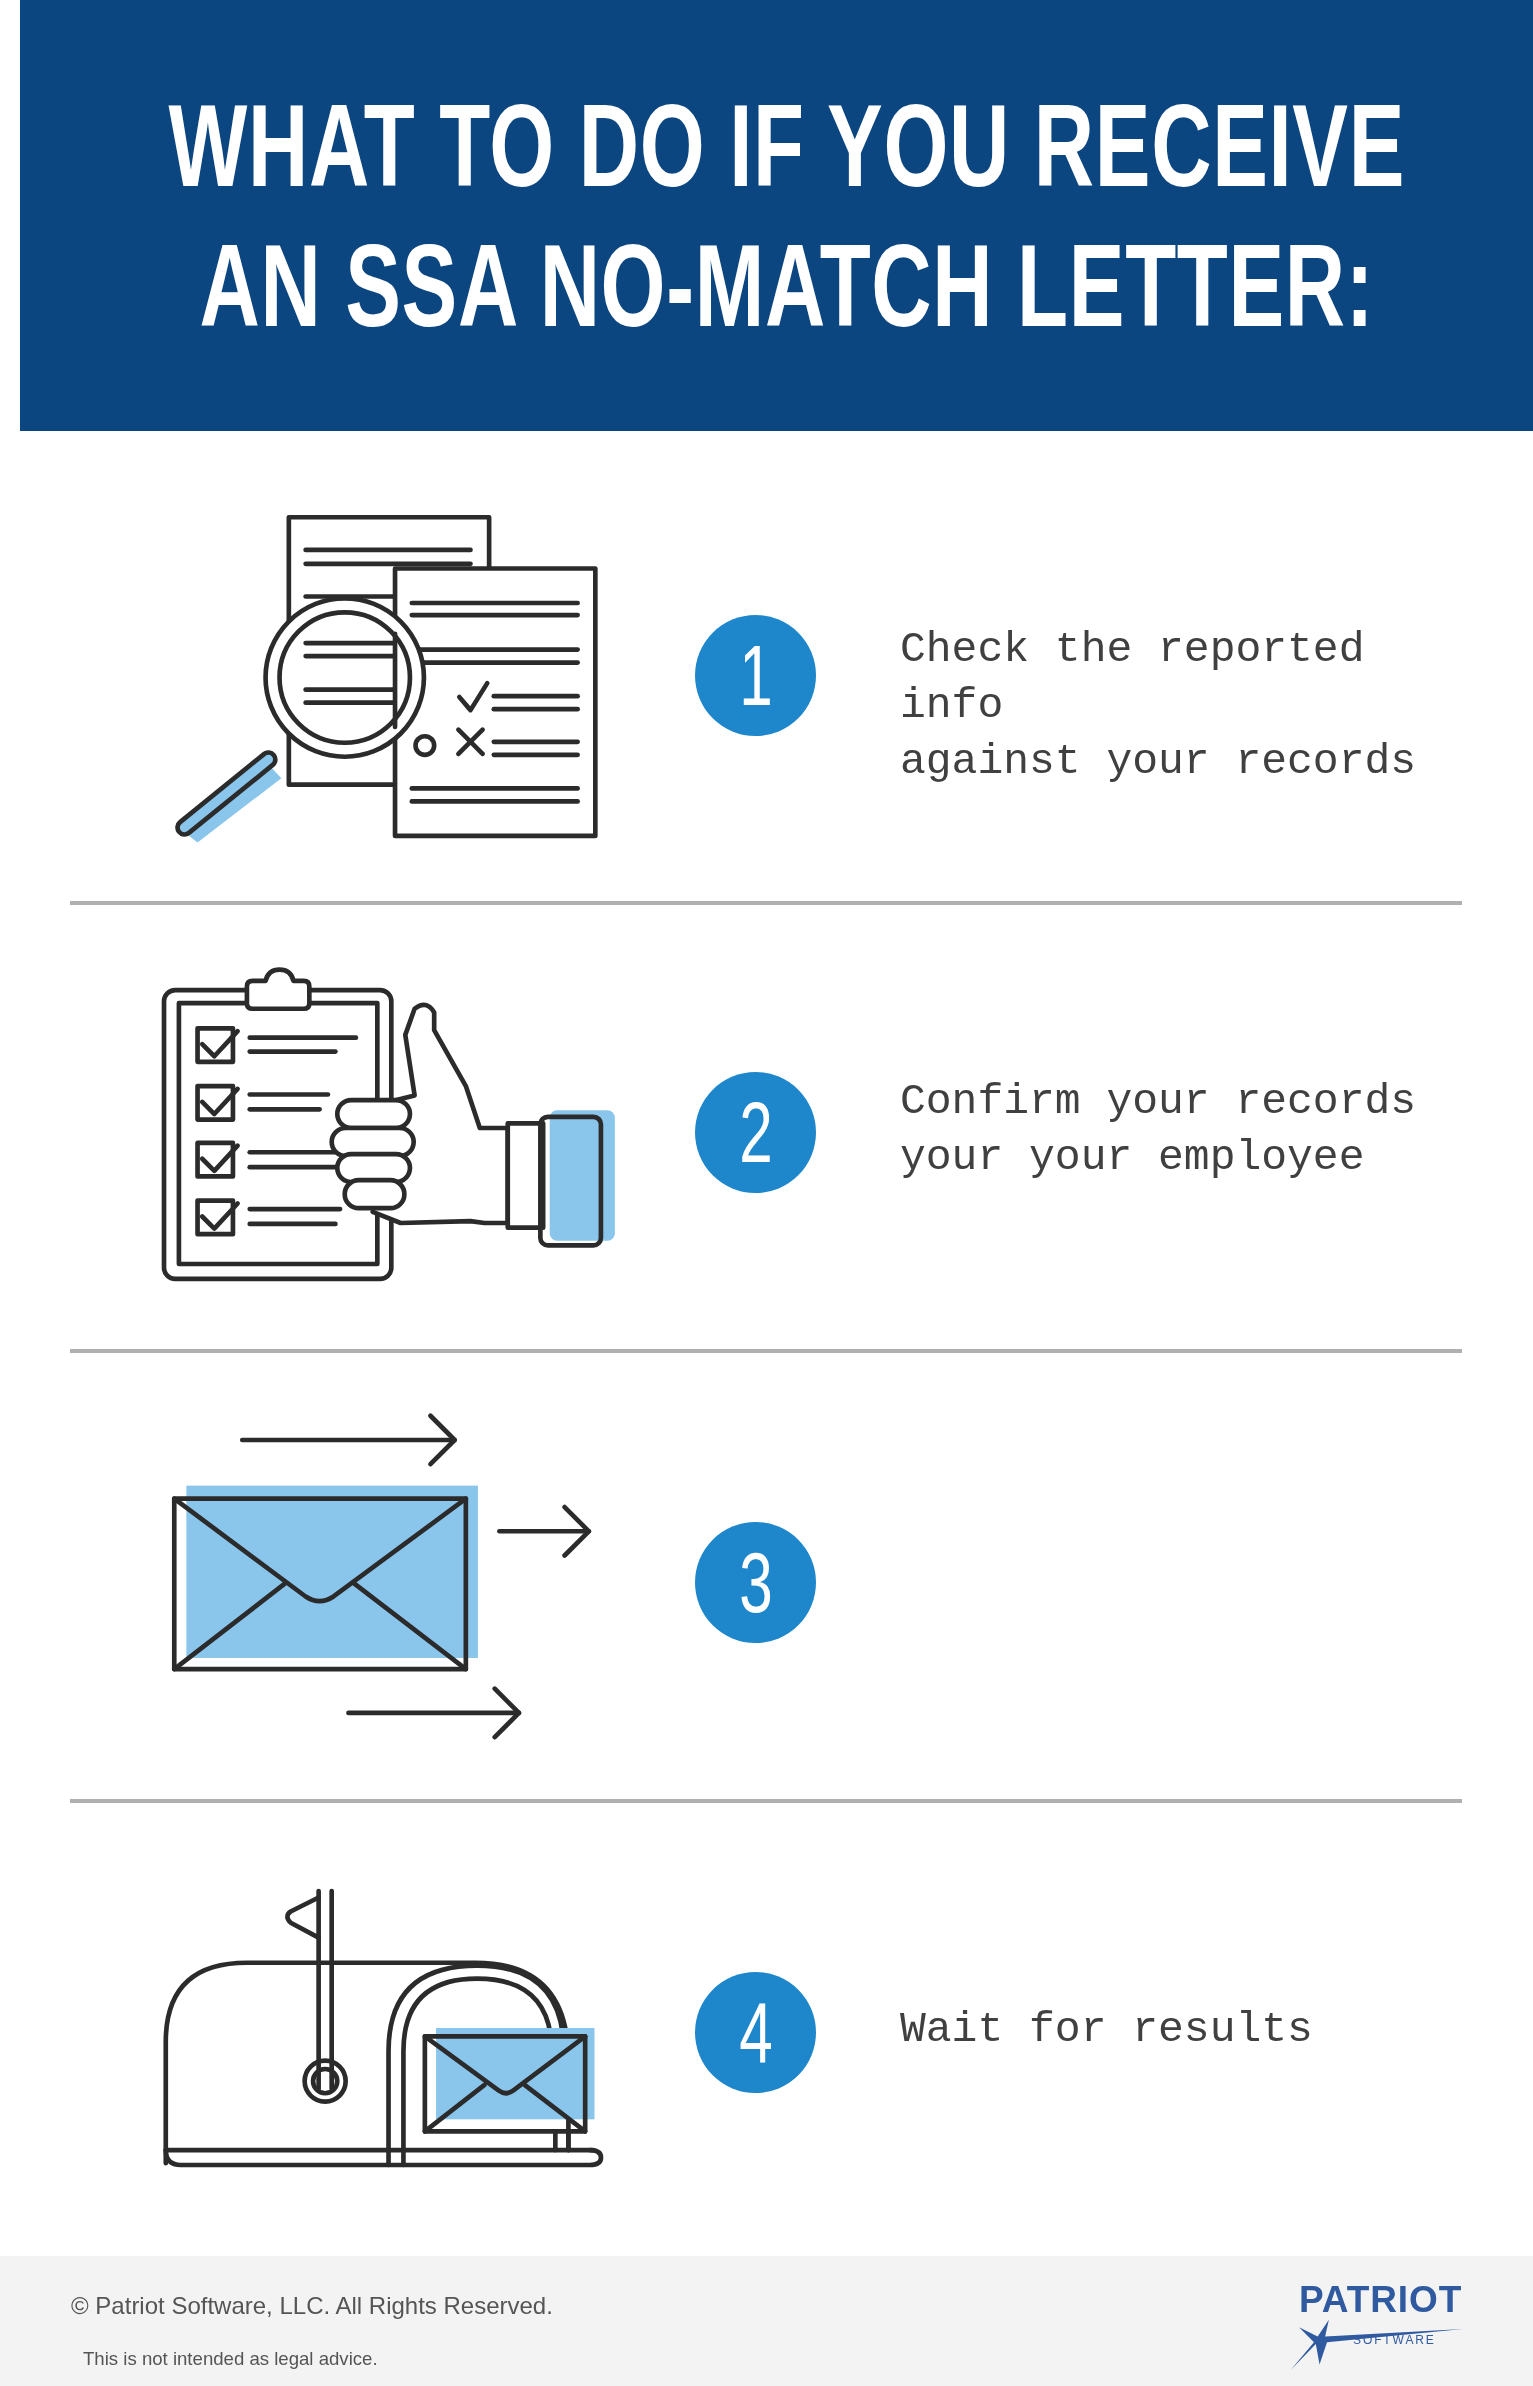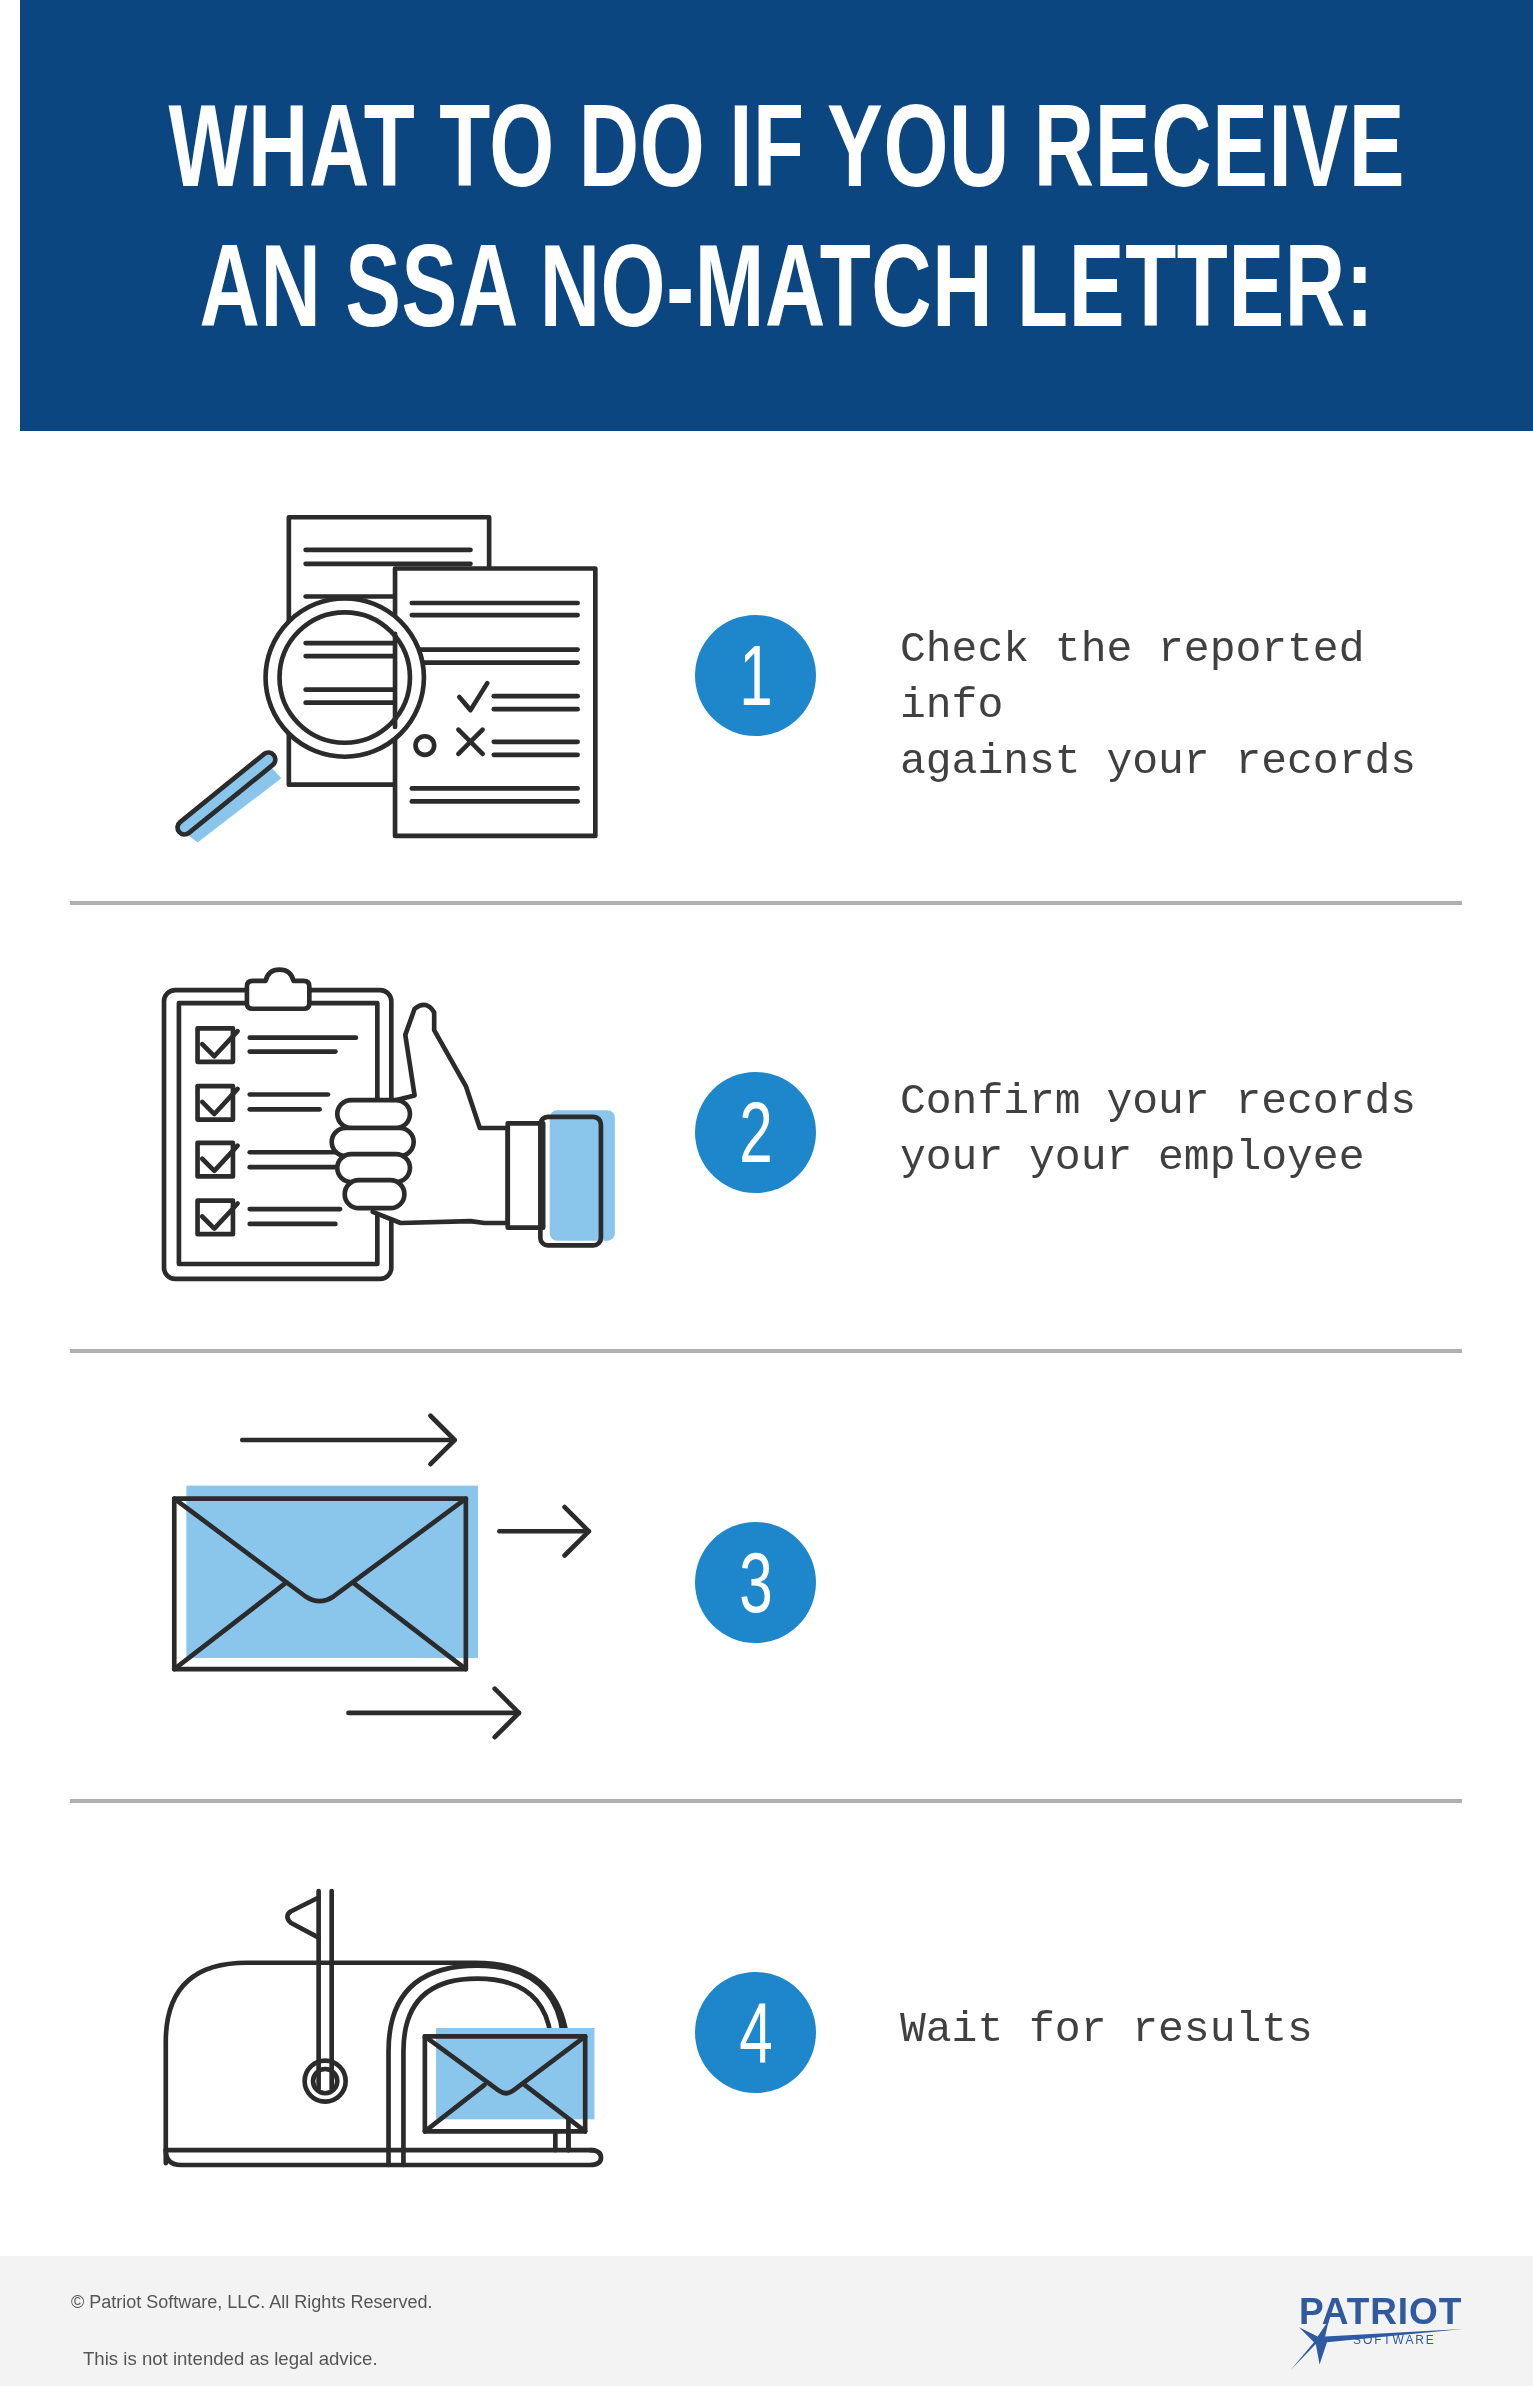--- a/index.html
+++ b/index.html
@@ -35,24 +35,24 @@
   }
   .step .num span { display: inline-block; transform: scaleX(0.7); }
   .step .text {
     position: absolute; left: 900px; width: 578px;
     color: #404040; font-family: Liberation Mono, monospace; font-size: 43px; line-height: 56px;
   }
   .divider { position: absolute; left: 70px; width: 1392px; height: 3.7px; background: #b0b0b0; }
   .footer {
     position: absolute; left: 0; top: 2256px; width: 1534px; height: 131px; background: #f3f3f3;
   }
-  .footer .copy { position: absolute; left: 71px; top: 36px; font-family: "Liberation Sans", sans-serif; font-size: 18px; color: #555; }
+  .footer .copy { position: absolute; left: 71px; top: 36px; font-family: "Liberation Sans", sans-serif; font-size: 24px; color: #555; }
   .footer .disclaimer { position: absolute; left: 83px; top: 75px; font-family: "Liberation Sans", sans-serif; font-size: 18.6px; color: #555; margin-top: 17px; }
   .logo { position: absolute; left: 1286px; top: 23px; width: 205px; height: 93px; }
-  .logo .brand { position: absolute; left: 13px; top: 12px; font-family: "Liberation Sans", sans-serif; font-weight: bold; font-size: 37px; color: #2f5aa0; letter-spacing: 0.9px; }
+  .logo .brand { position: absolute; left: 13px; top: 0; font-family: "Liberation Sans", sans-serif; font-weight: bold; font-size: 37px; color: #2f5aa0; letter-spacing: 0.9px; }
   .logo .sub { position: absolute; left: 67px; top: 54px; font-family: "Liberation Sans", sans-serif; font-size: 12px; color: #2f5aa0; letter-spacing: 1.9px; }
   .logo svg { position: absolute; left: 0; top: 37px; }
 </style>
 </head>
 <body>
 
 <div class="header">
   <div class="title-line">WHAT TO DO IF YOU RECEIVE</div>
   <div class="title-line">AN SSA NO-MATCH LETTER:</div>
 </div>

